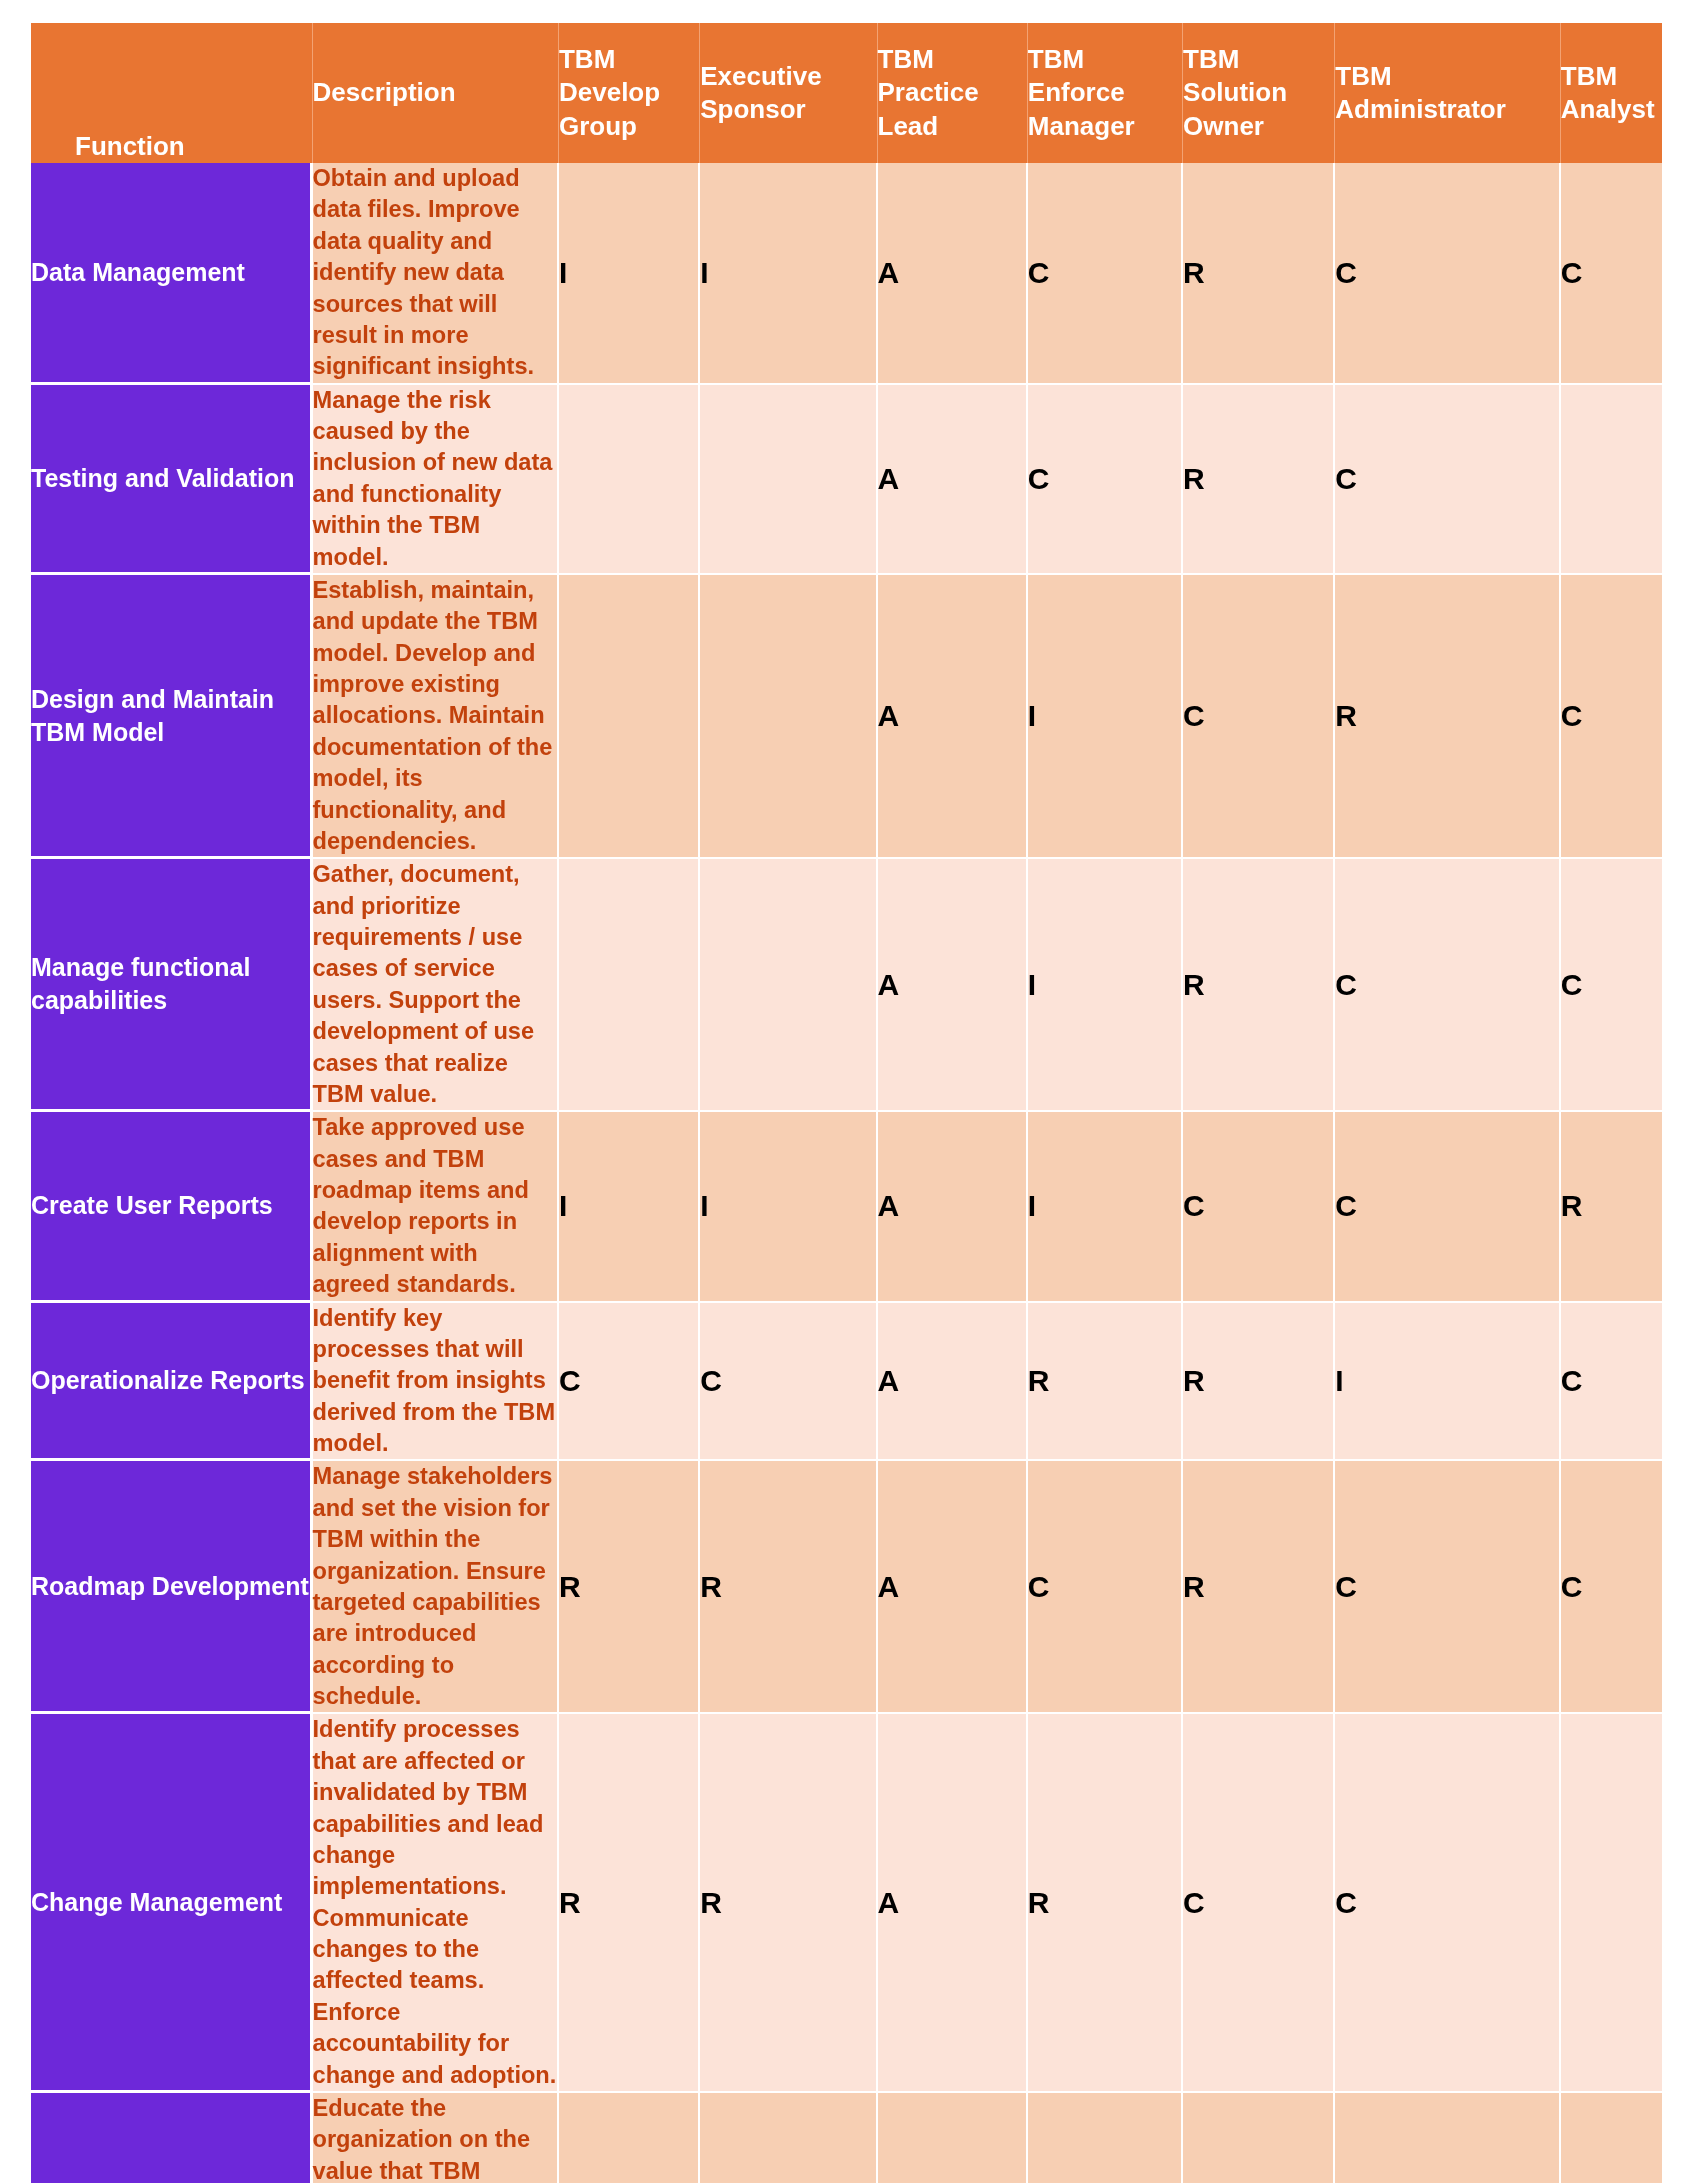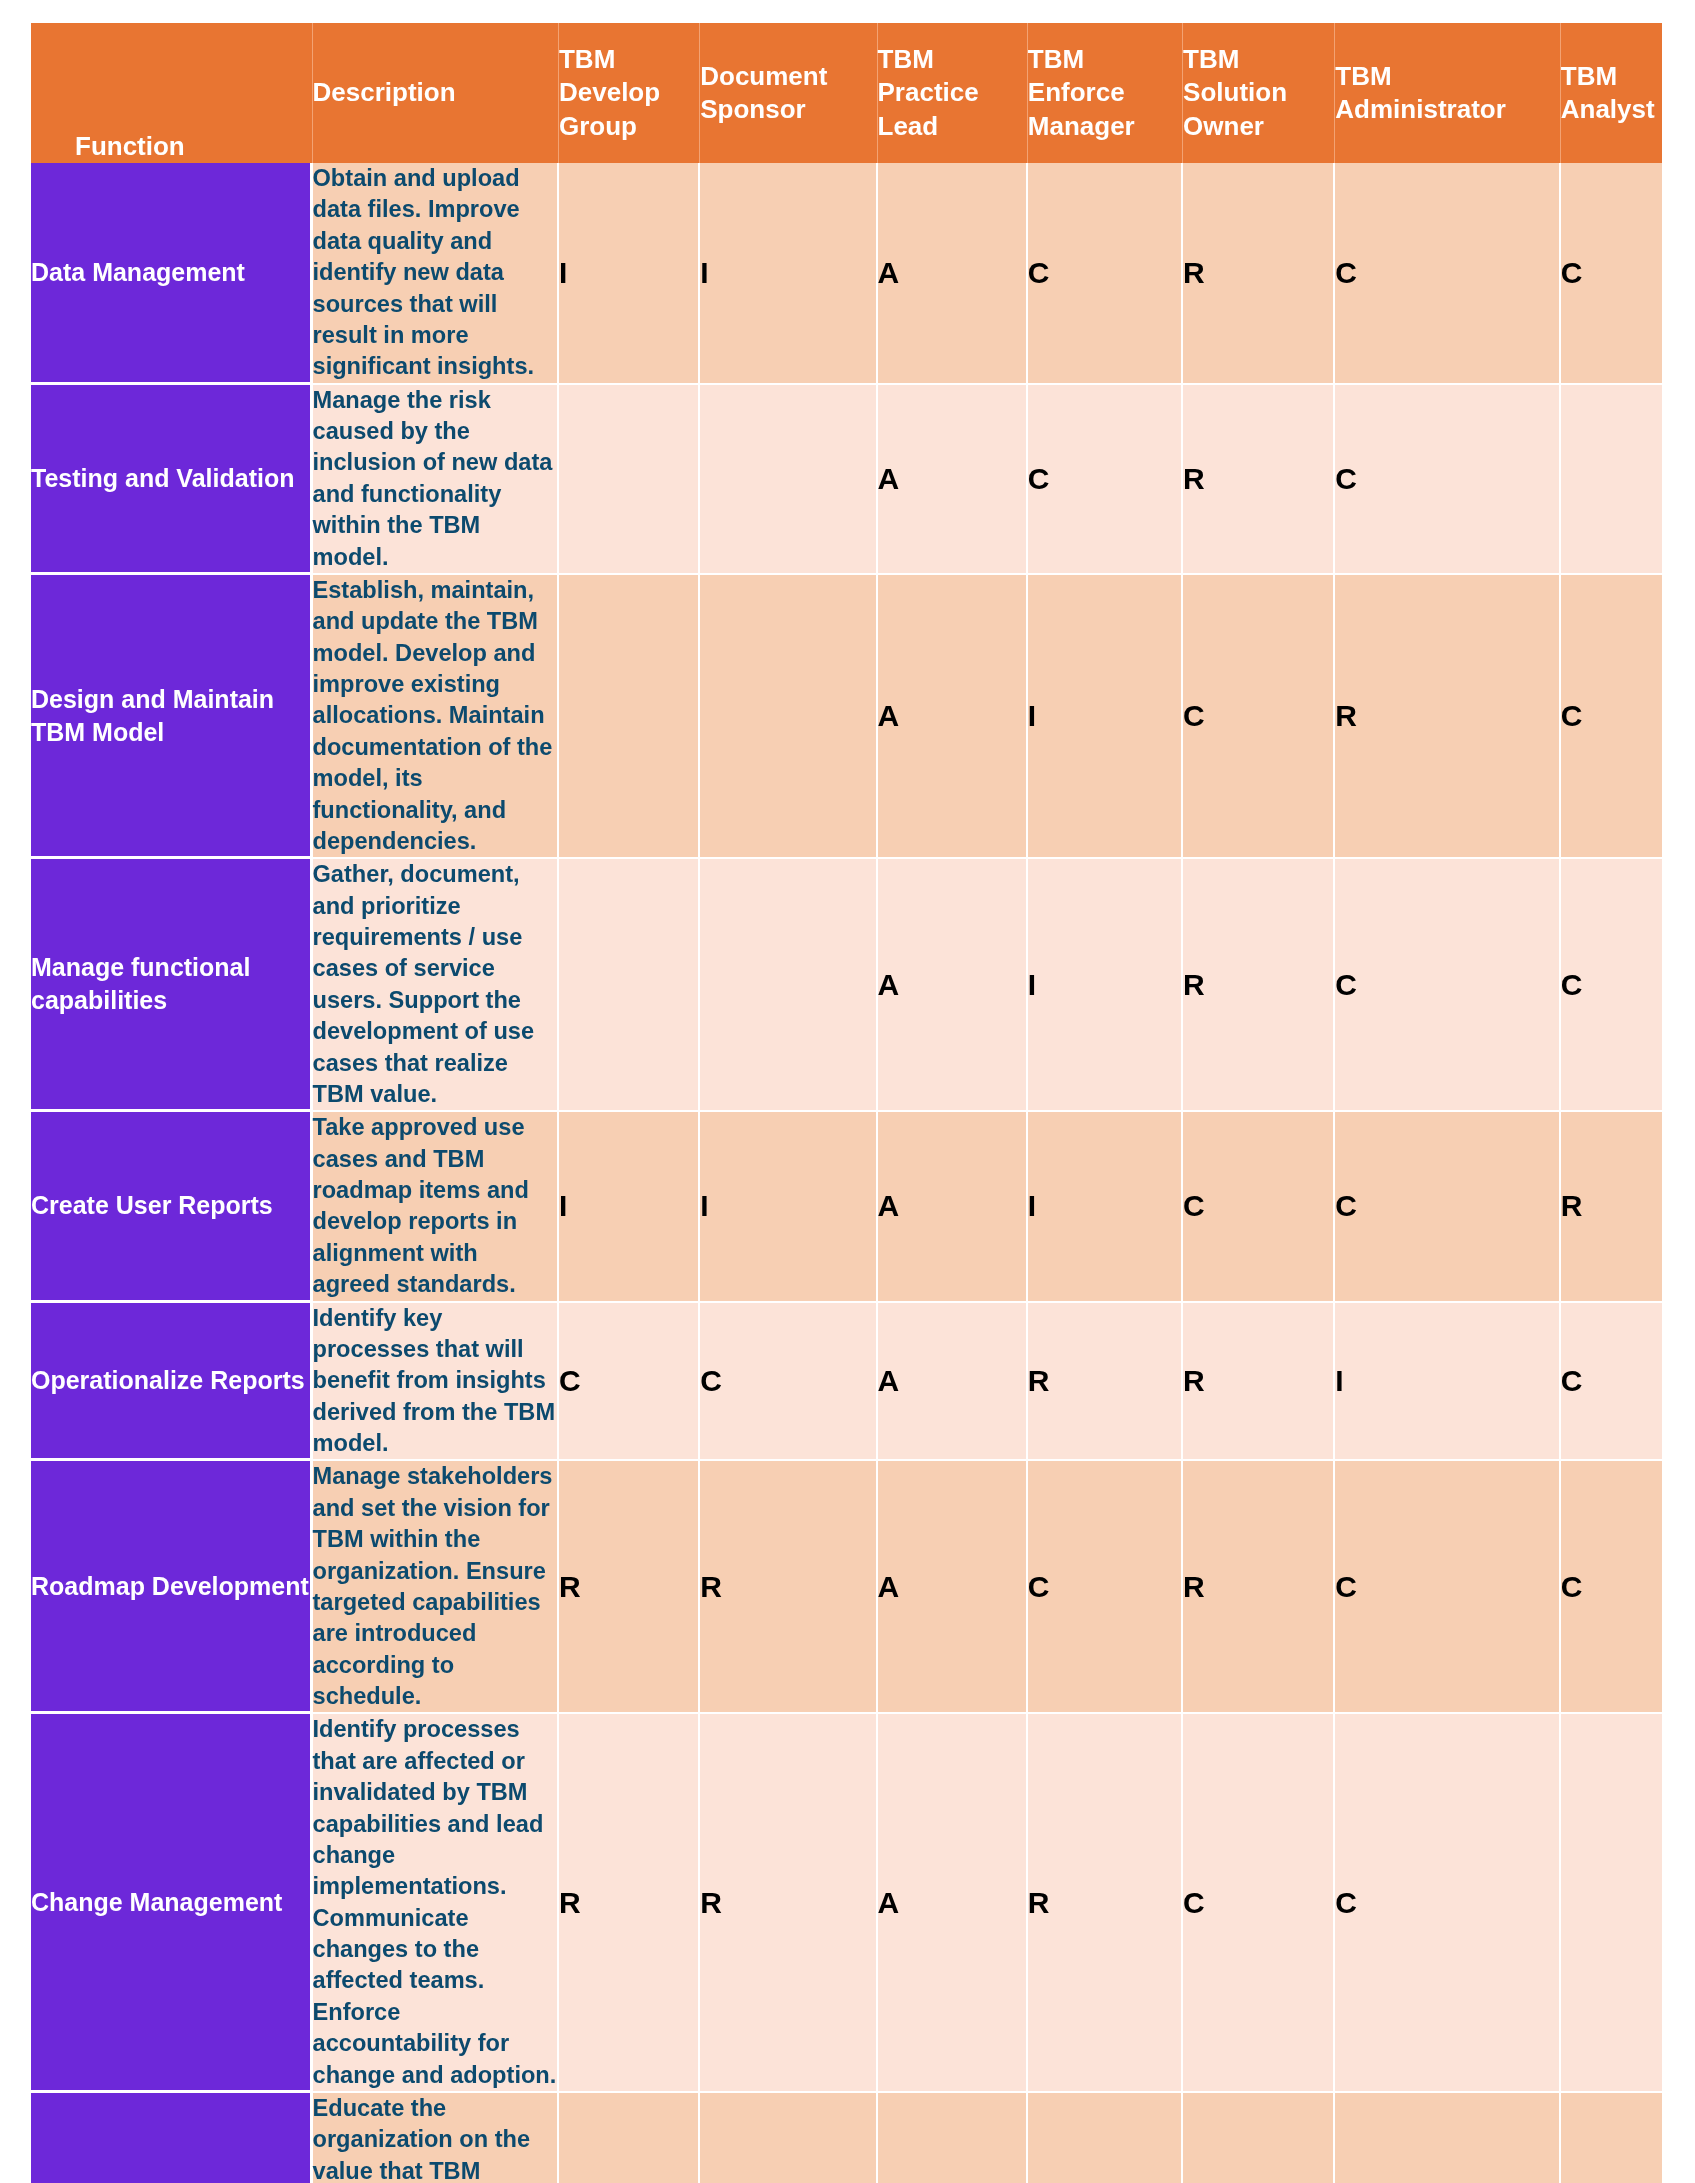--- a/index.html
+++ b/index.html
@@ -58,21 +58,21 @@
     font-weight: bold;
     font-size: 25px;
     line-height: 1.32;
     padding: 8.7px 14px 8.7px 14px;
     border-bottom: 3.5px solid #ffffff;
     border-right: 3.5px solid #ffffff;
   }
 
   
   td.desc {
-    color: #0c4a6e;
+    color: #c2410c;
     font-weight: bold;
     font-size: 23.6px;
     line-height: 1.33;
     padding: 12.2px 14px 12.2px 14px;
     vertical-align: top;
     border-bottom: 2.6px solid #ffffff;
     border-right: 2.6px solid #ffffff;
   }
 
   
@@ -111,21 +111,21 @@
       <col style="width:155px">
       <col style="width:152px">
       <col style="width:225px">
       <col style="width:101px">
     </colgroup>
     <thead>
       <tr>
         <th class="fn-head">Function</th>
         <th>Description</th>
         <th>TBM Develop Group</th>
-        <th>Document Sponsor</th>
+        <th>Executive Sponsor</th>
         <th>TBM Practice Lead</th>
         <th>TBM Enforce Manager</th>
         <th>TBM Solution Owner</th>
         <th>TBM Administrator</th>
         <th class="last-col">TBM Analyst</th>
       </tr>
     </thead>
     <tbody>
 
       <tr class="shade-dark">

